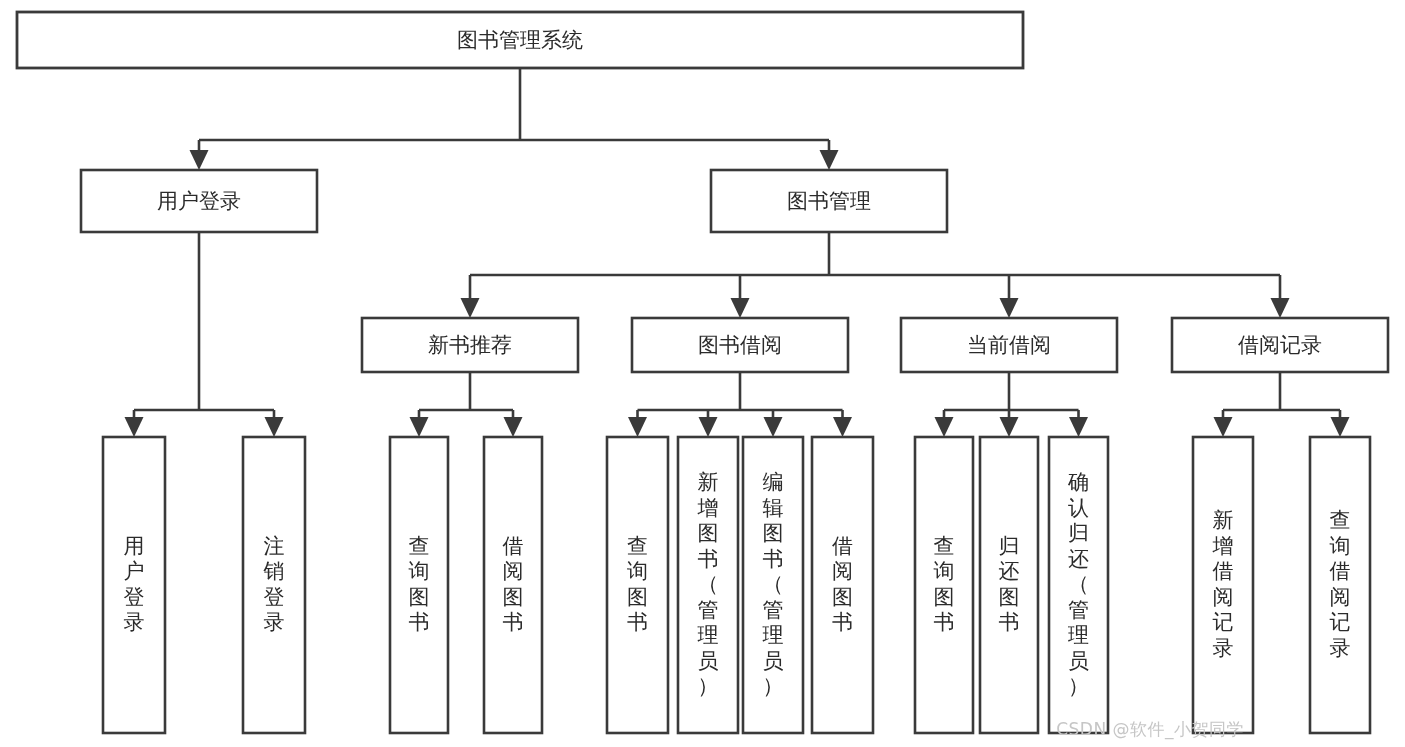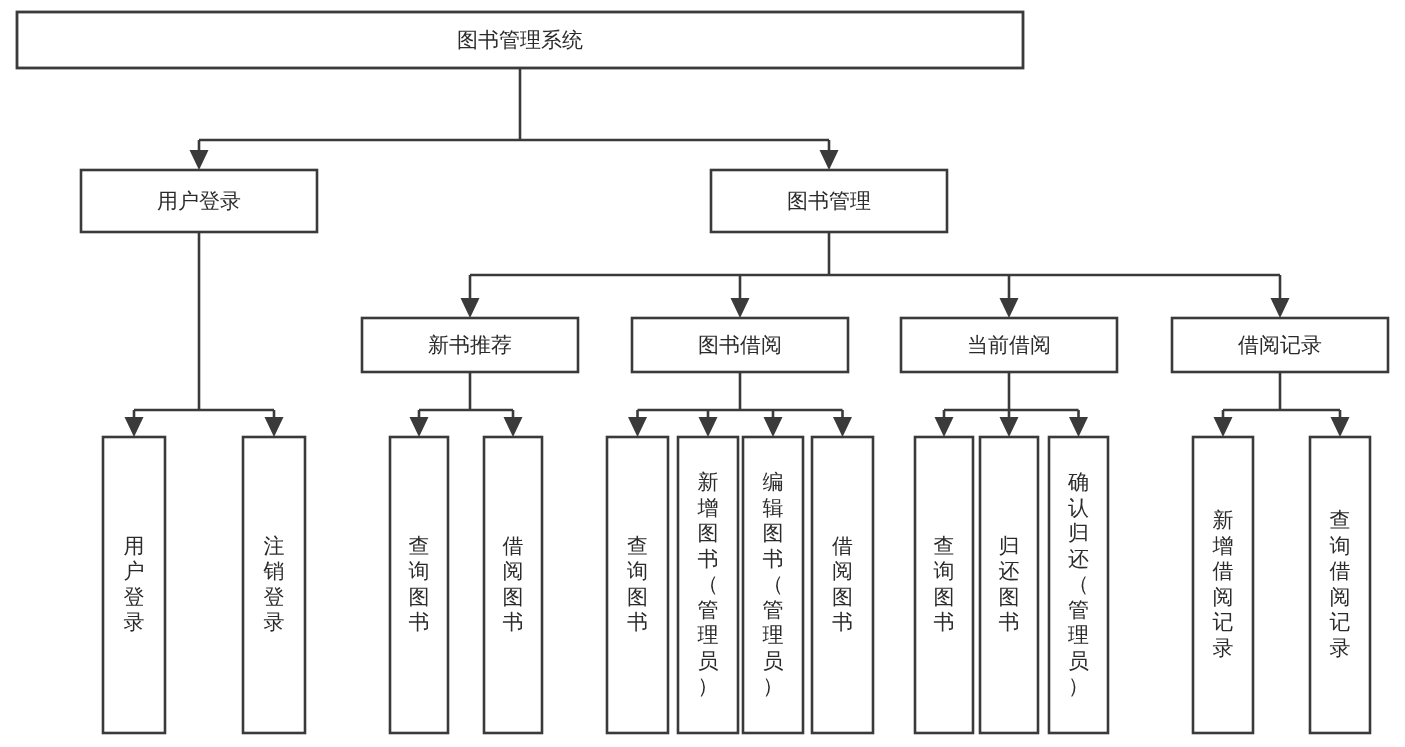--- a/index.html
+++ b/index.html
@@ -272,13 +272,14 @@
           <rect x="1310" y="437" width="60" height="296" class="node-box"></rect>
           <text x="1340" y="521.25" class="node-label" font-size="21">查</text>
           <text x="1340" y="546.75" class="node-label" font-size="21">询</text>
           <text x="1340" y="572.25" class="node-label" font-size="21">借</text>
           <text x="1340" y="597.75" class="node-label" font-size="21">阅</text>
           <text x="1340" y="623.25" class="node-label" font-size="21">记</text>
           <text x="1340" y="648.75" class="node-label" font-size="21">录</text>
         </g>
       </g>
   </svg>
+  <div class="watermark">CSDN @软件_小贺同学</div>
 </div>
 
 </body></html>

